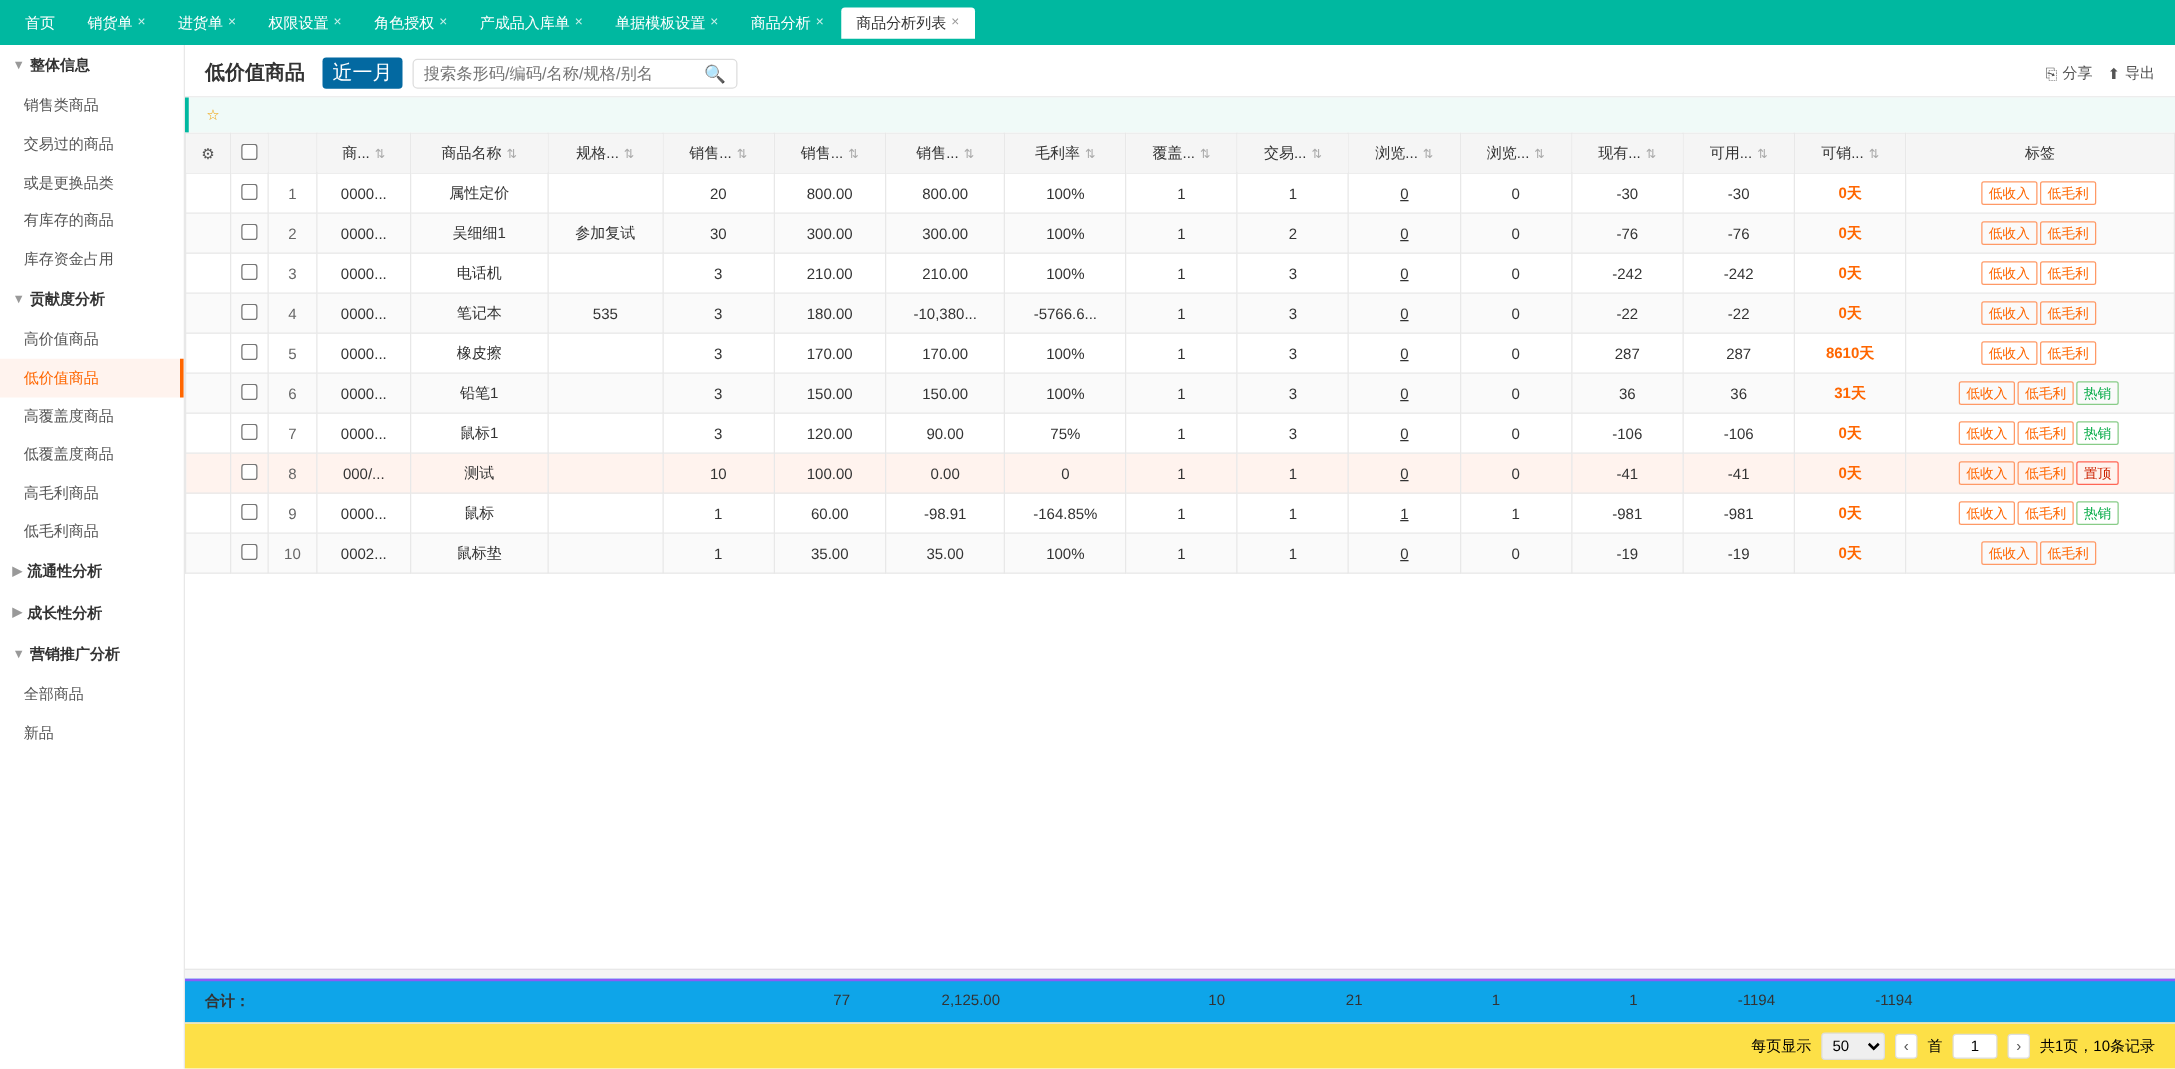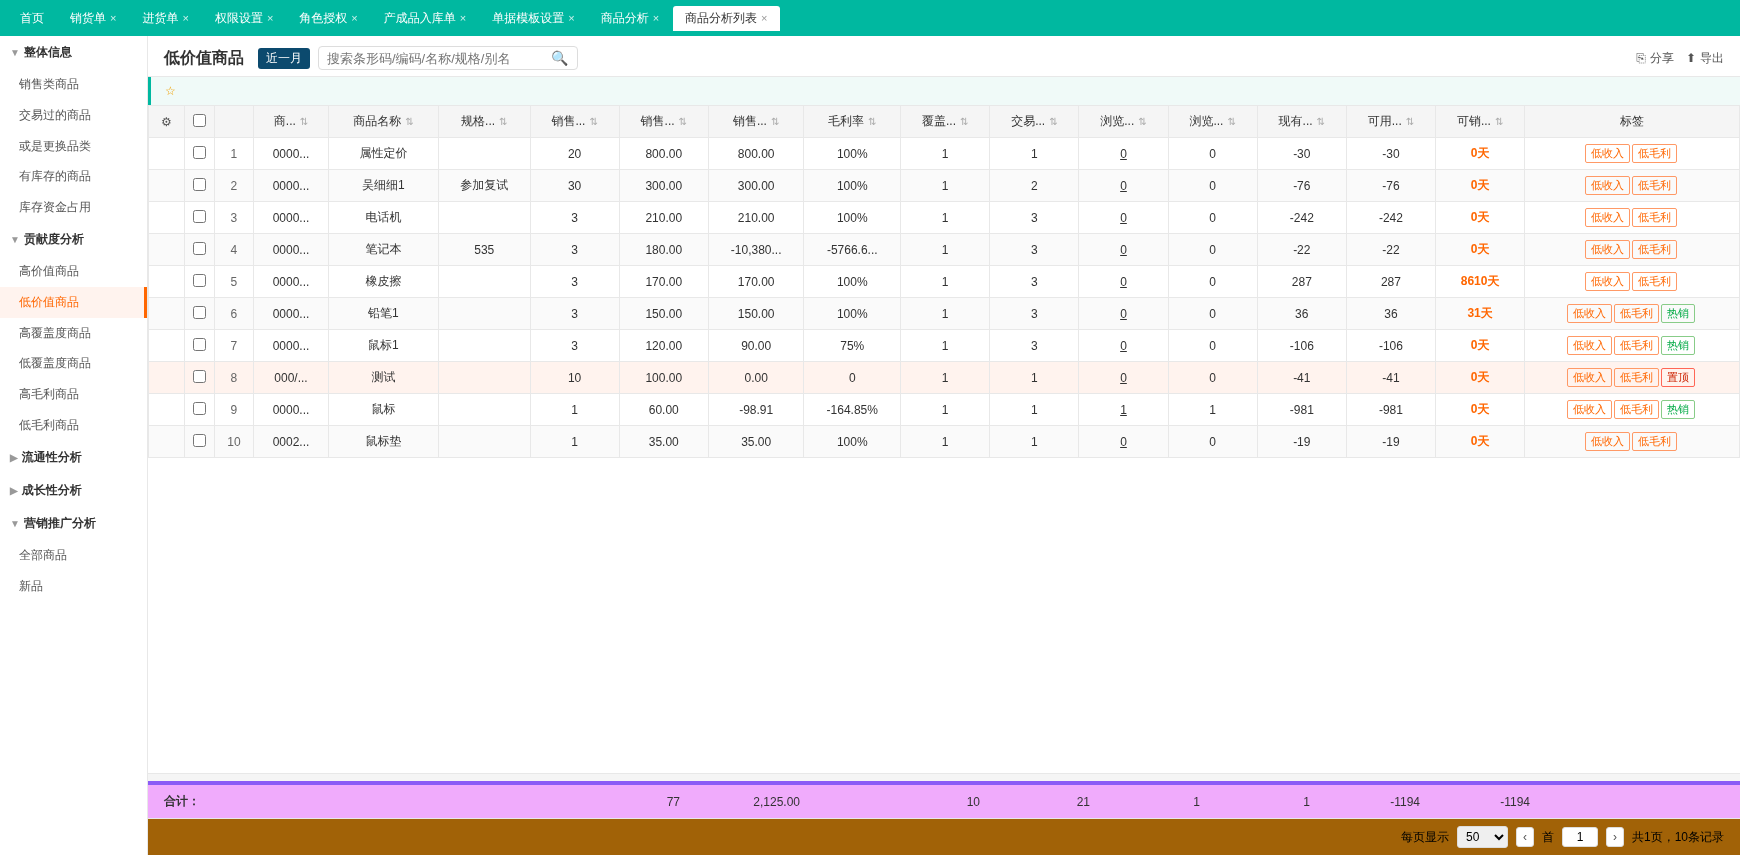--- a/index.html
+++ b/index.html
@@ -78,26 +78,26 @@
       border-bottom: 1px solid #e8e8e8;
       gap: 8px;
     }
     .page-title {
       font-size: 16px;
       font-weight: bold;
       color: #333;
       margin-right: 6px;
     }
     .tag-btn {
-      background: #0c4a6e;
+      background: #0369a1;
       color: #fff;
       border: none;
       border-radius: 3px;
       padding: 2px 8px;
-      font-size: 12px;
+      font-size: 16px;
       cursor: pointer;
     }
     .search-box {
       flex: 1;
       max-width: 260px;
       display: flex;
       align-items: center;
       border: 1px solid #ddd;
       border-radius: 4px;
       padding: 3px 8px;
@@ -185,34 +185,34 @@
     .tag-red { color: #cc2200; border: 1px solid #ff6655; }
     .days-orange { color: #ff6600; font-weight: bold; }
     .underline { text-decoration: underline; color: #333; }
 
     
     .sort-icon { color: #aaa; font-size: 10px; margin-left: 2px; }
     th .col-header { display: flex; align-items: center; justify-content: center; gap: 2px; }
 
     
     .table-footer {
-      border-top: 4px solid #8b5cf6;
-      background: #f0abfc;
+      border-top: 2px solid #8b5cf6;
+      background: #0ea5e9;
       padding: 8px 16px;
       display: flex;
-      align-items: center;
+      align-items: flex-start;
       gap: 20px;
     }
     .footer-label { color: #333; font-weight: bold; }
     .footer-val { color: #333; min-width: 60px; text-align: right; }
 
     
     .pagination {
       border-top: 1px solid #e8e8e8;
-      background: #a16207;
+      background: #fde047;
       padding: 7px 16px;
       display: flex;
       align-items: center;
       justify-content: flex-end;
       gap: 8px;
     }
     .pagination select {
       border: 1px solid #ddd;
       border-radius: 3px;
       padding: 2px 4px;

